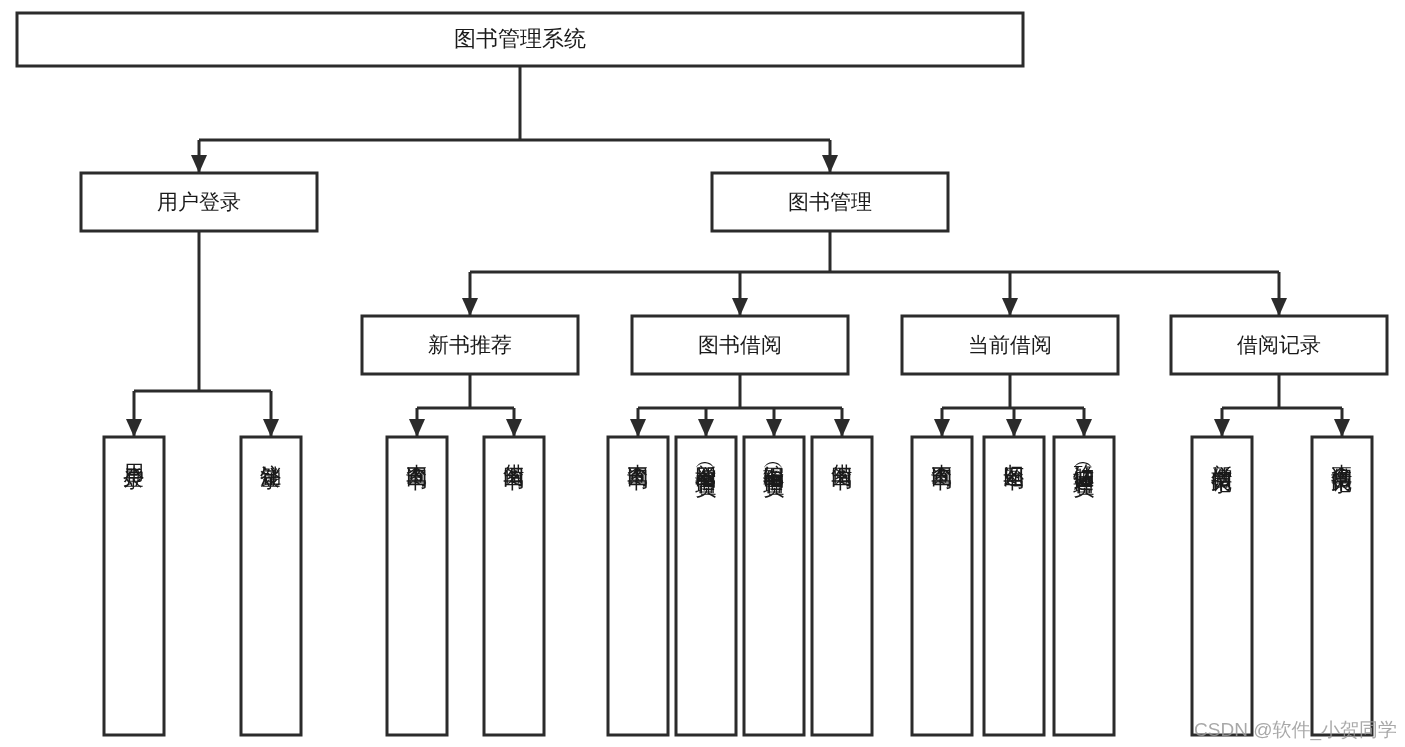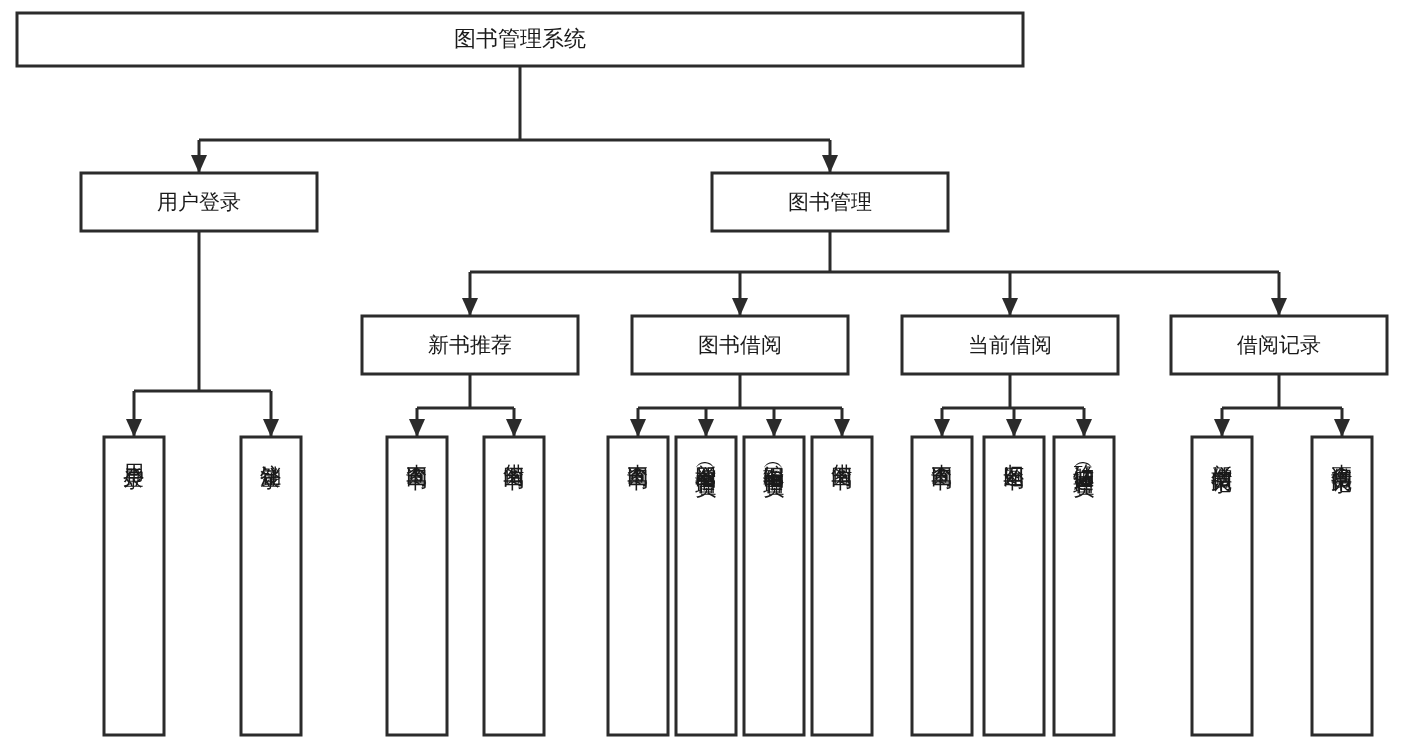--- a/index.html
+++ b/index.html
@@ -210,13 +210,14 @@
         <span class="leaf-label-v">确认归还（管理员）</span>
       </div>
       <div class="leaf-label-wrap" style="left: 1192px; top: 447px; width: 60px; height: 282px;">
         <span class="leaf-label-v">新增借阅记录</span>
       </div>
       <div class="leaf-label-wrap" style="left: 1312px; top: 447px; width: 60px; height: 282px;">
         <span class="leaf-label-v">查询借阅记录</span>
       </div>
     </div>
 
+  <div class="watermark">CSDN @软件_小贺同学</div>
 </div>
 
 </body></html>

